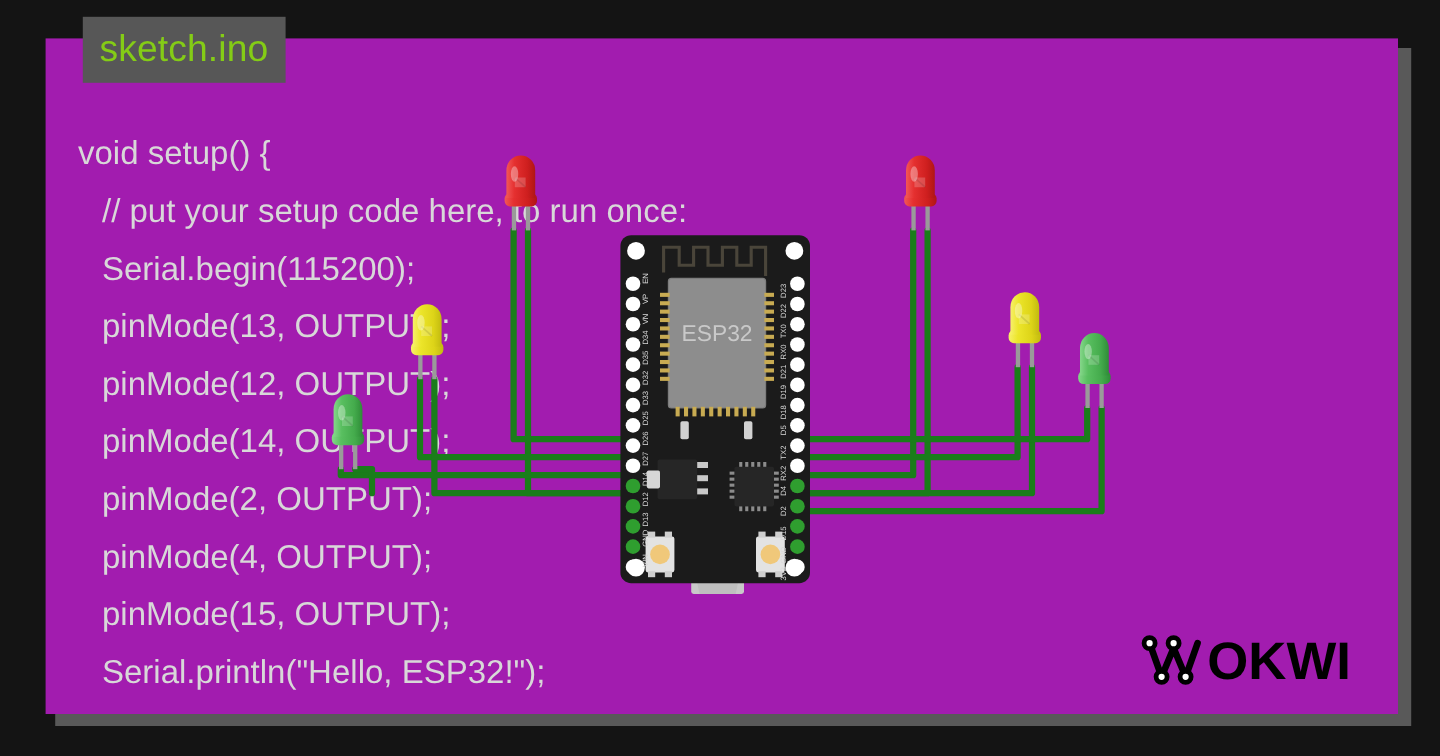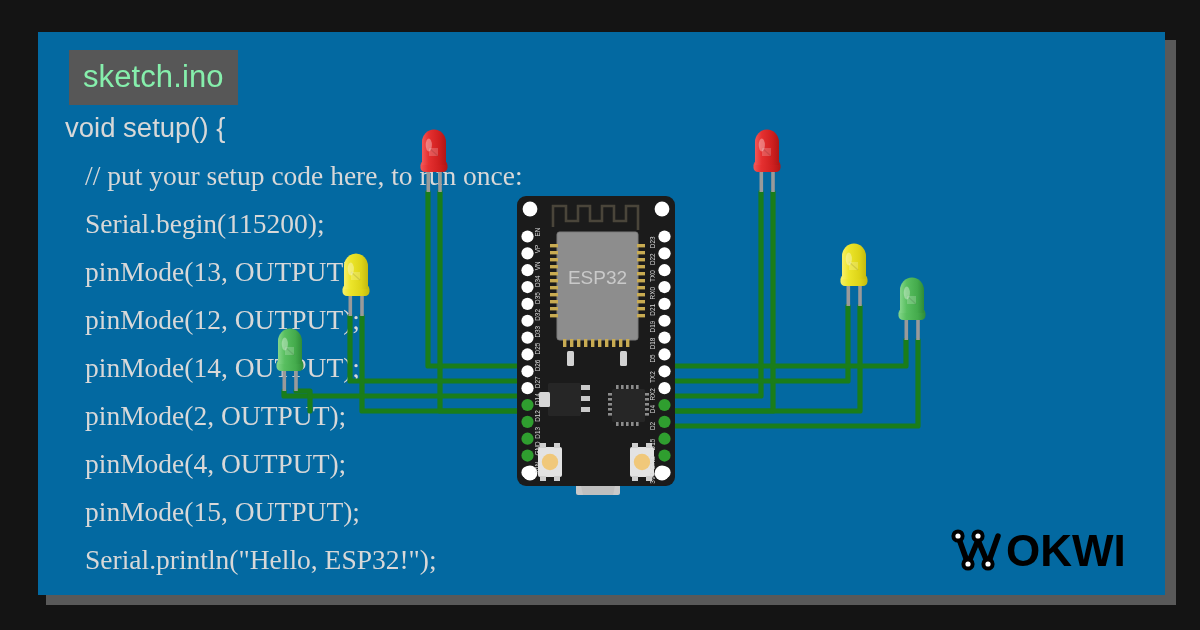--- a/index.html
+++ b/index.html
@@ -14,21 +14,21 @@
   
   .card-shadow{
     position:absolute; left:46px; top:40px;
     width:1130px; height:565px;
     background:#595959;
   }
   
   .canvas{
     position:absolute; left:38px; top:32px;
     width:1127px; height:563px;
-    background:#0369a1;
+    background:#a21caf;
     overflow:hidden;
   }
 
   
   .file-tab{
     position:absolute; left:69px; top:14px;
     background:#575757;
     color:#ffffff;
     font-size:31px;
     line-height:1;
@@ -41,21 +41,21 @@
   .code{
     position:absolute; left:65px; top:104px;
     color:#d8d8d8;
     font-size:27.5px;
     line-height:48px;
     white-space:pre;
     z-index:5;
     font-family:"Liberation Sans", sans-serif;
   }
   .code .ln{ display:block; height:48px; }
-  .code .ind1{ padding-left:20px;font-family:Liberation Serif, serif; }
+  .code .ind1{ padding-left:20px; }
 
   
   .diagram{ position:absolute; left:0; top:0; width:1200px; height:630px; z-index:20; }
 
   
   .wokwi{
     position:absolute; left:950px; top:518px;
     width:200px; height:70px; z-index:30;text-align:center;
   }
 </style>
@@ -366,15 +366,15 @@
           <circle cx="28" cy="18" r="4.6" fill="#fff" stroke-width="4"></circle>
           <circle cx="38" cy="46" r="4.6" fill="#fff" stroke-width="4"></circle>
 
           <text x="56" y="48" font-family="Liberation Sans, sans-serif" font-size="44" font-weight="700" fill="#000000" stroke="none" id="logoText">OKWI</text>
         </g>
       </svg>
     </div>
 
   </div>
 
-  <div class="file-tab" style="background: rgb(87, 87, 87); color: #86efac; margin-top: 36px;">sketch.ino</div>
+  <div class="file-tab" style="background: rgb(87, 87, 87); color: #84cc16;">sketch.ino</div>
 
 </div>
 
 </body></html>

